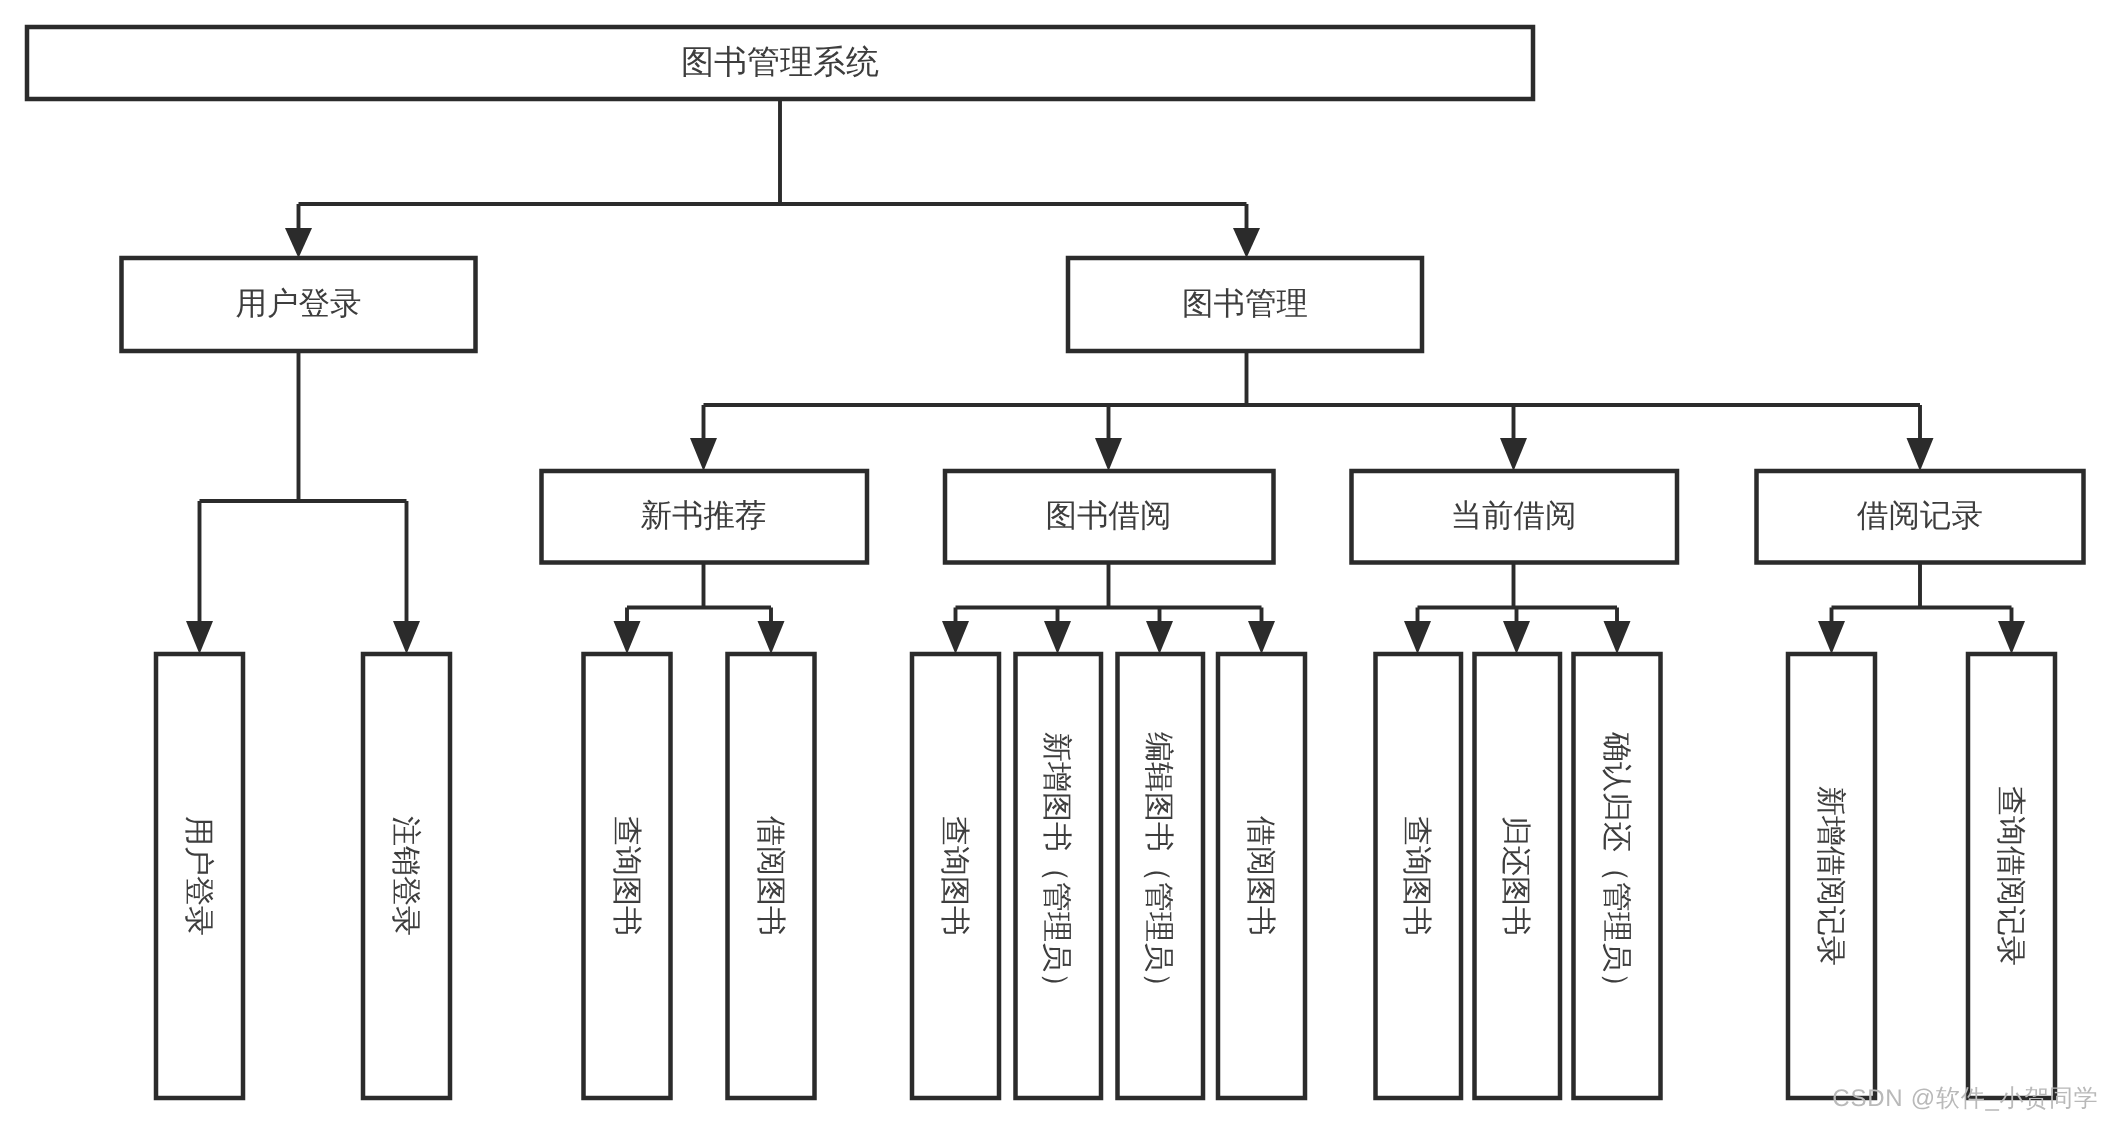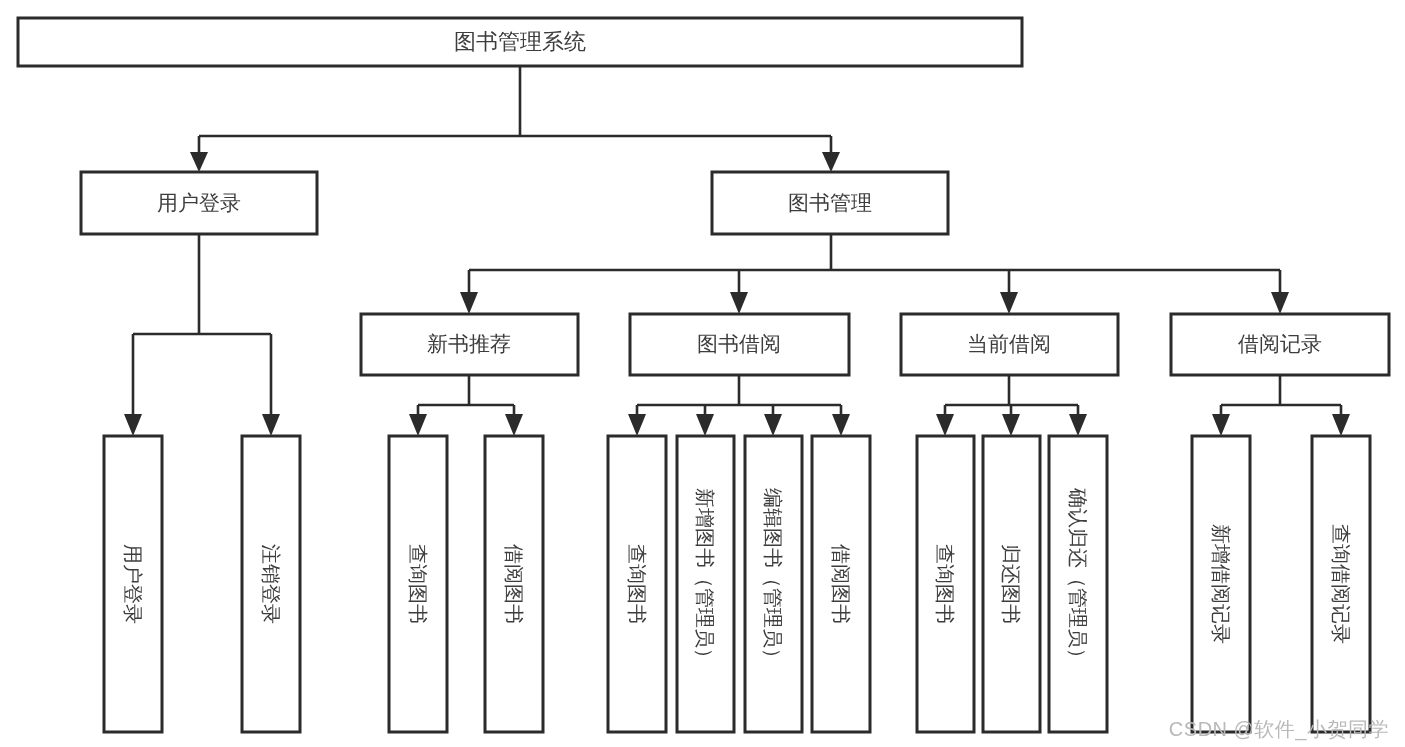--- a/index.html
+++ b/index.html
@@ -9,21 +9,21 @@
   svg#diagram-svg{position:absolute;left:0;top:0;width:1405px;height:747px;}
   .node-box{fill:#ffffff;stroke:#2b2b2b;stroke-width:3;}
   .node-box-leaf{fill:#ffffff;stroke:#2b2b2b;stroke-width:3;}
   .conn{stroke:#2b2b2b;stroke-width:2.6;fill:none;stroke-linecap:butt;}
   .arrow-head{fill:#2b2b2b;stroke:none;}
   .node-label{font-family:"Liberation Sans","DejaVu Sans",sans-serif;
       font-size:21px;fill:#3d3d3d;text-anchor:middle;dominant-baseline:middle;}
   .node-label-root{font-size:22px;}
   .leaf-label{font-family:"Liberation Sans","DejaVu Sans",sans-serif;
       font-size:20px;fill:#3d3d3d;text-anchor:middle;}
-  .watermark{position:absolute;right:16px;bottom:4px;font-size:20px;color:#b9b9b9;
+  .watermark{position:absolute;right:6px;bottom:4px;font-size:16px;color:#b9b9b9;
       font-family:"Liberation Sans","DejaVu Sans",sans-serif;letter-spacing:.5px;
       white-space:nowrap;}
 </style>
 </head>
 <body>
 
 <div id="diagram-root">
 
   <svg id="diagram-svg" viewBox="0 0 1405 747">
 

